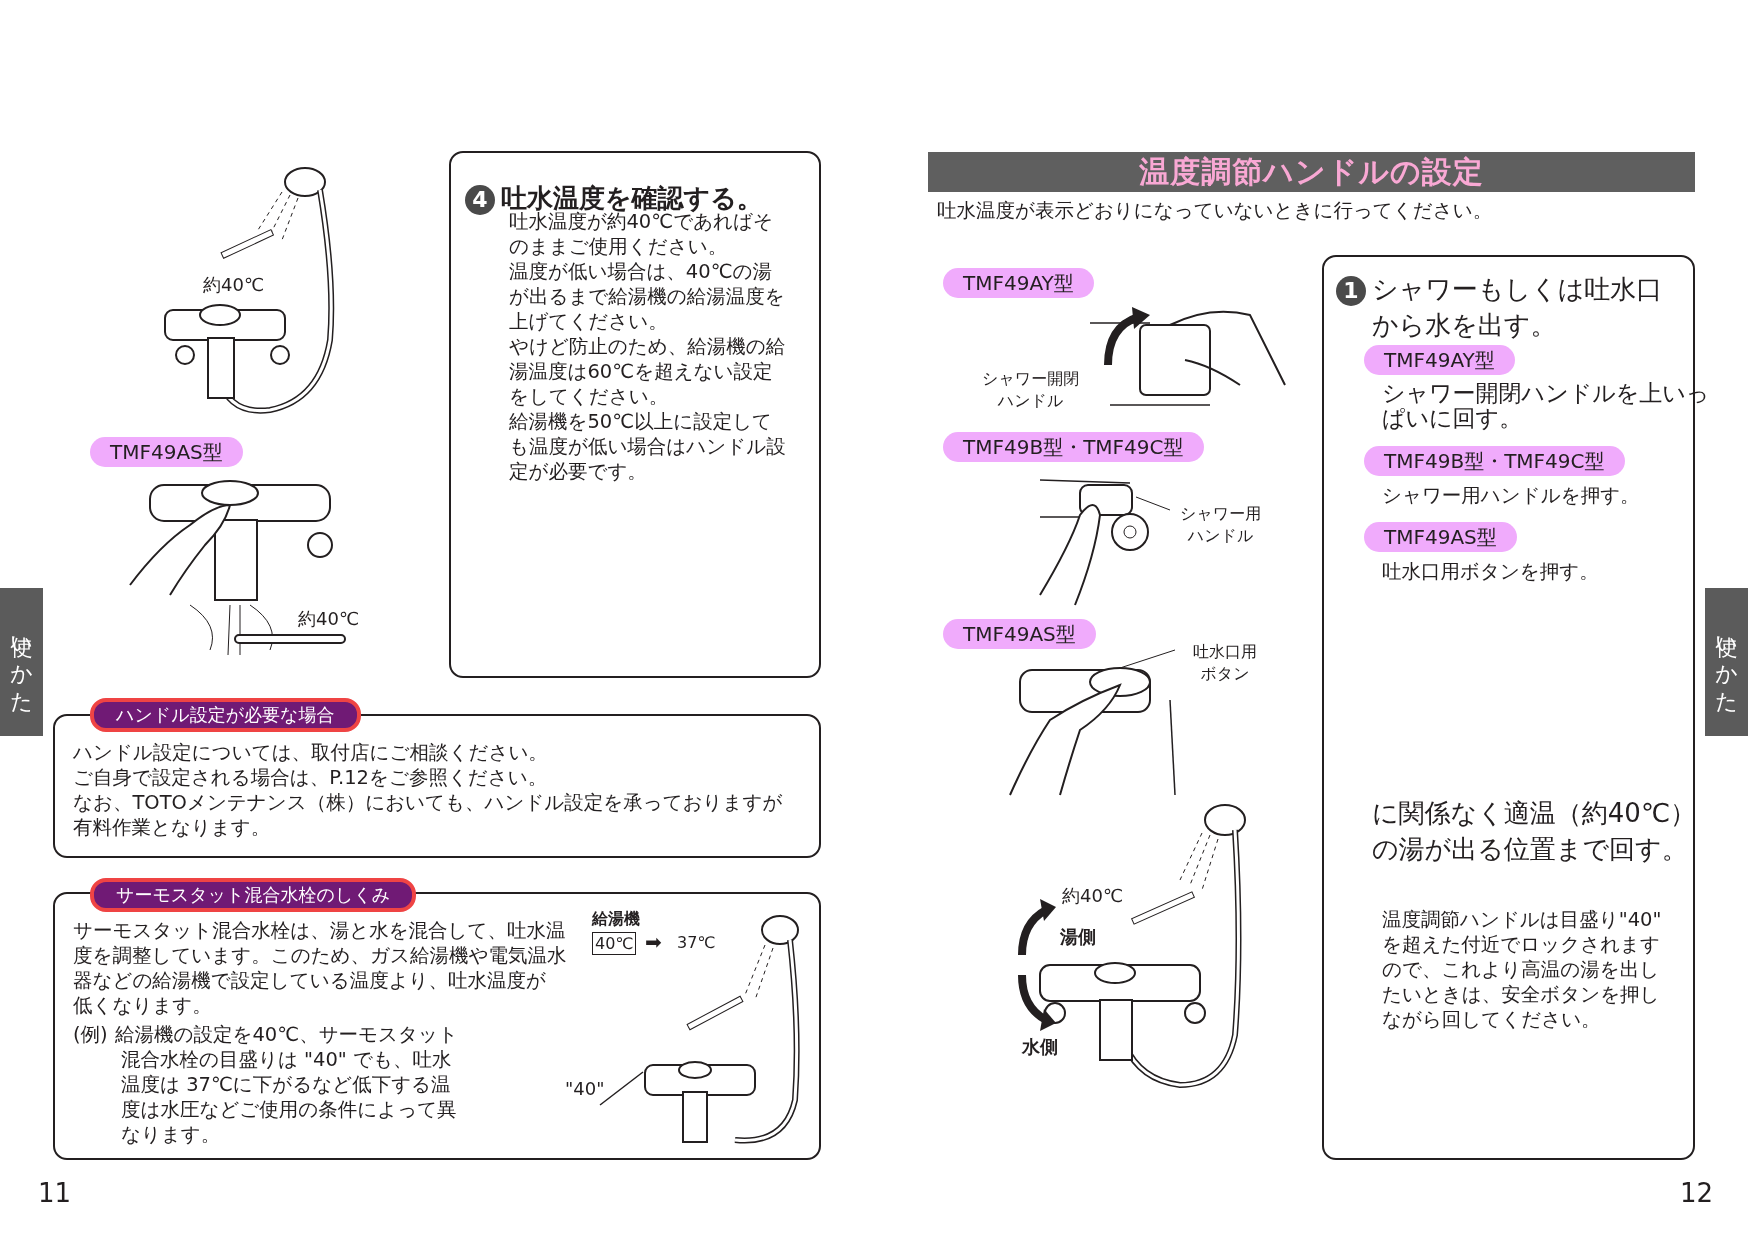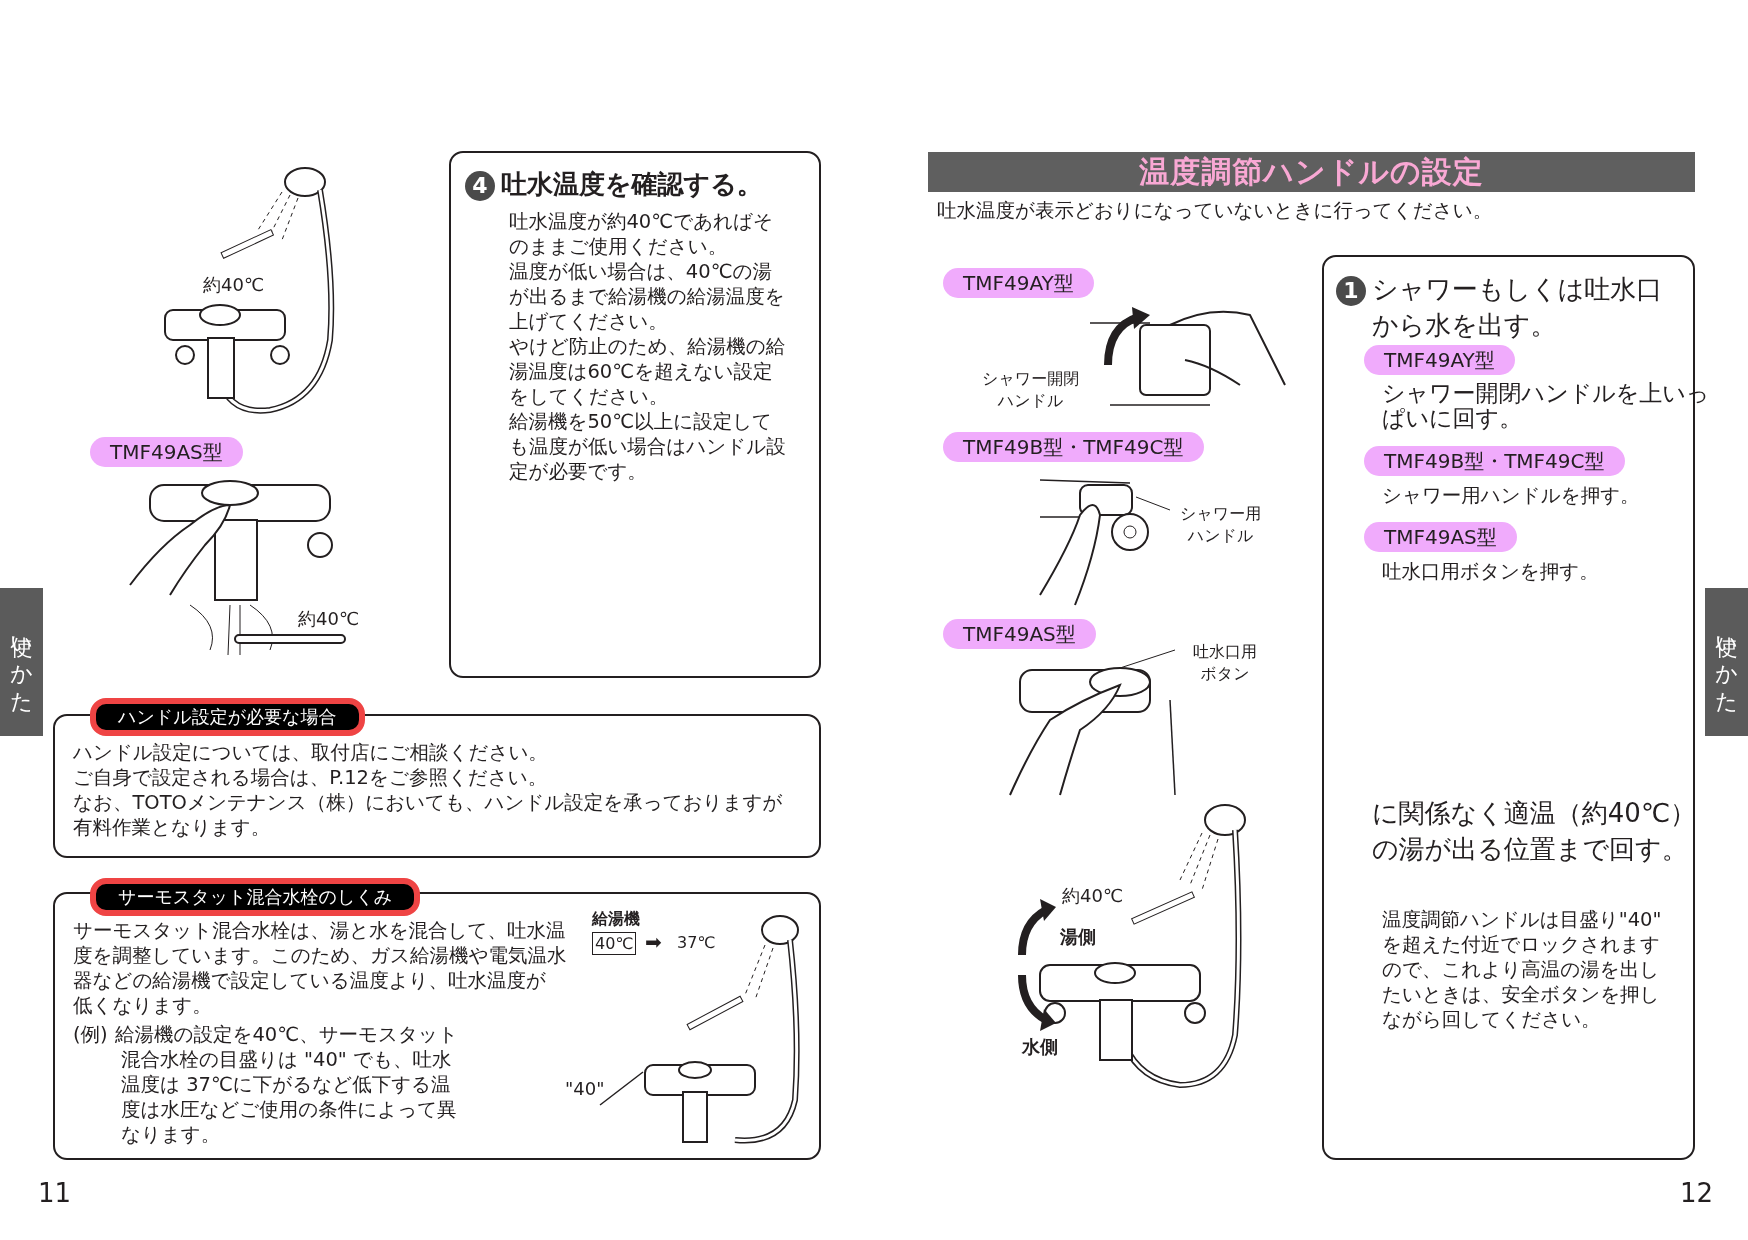--- a/index.html
+++ b/index.html
@@ -1,20 +1,20 @@
 <!DOCTYPE html>
 <html><head>
 <meta charset="utf-8">
 <style>
   html,body{margin:0;padding:0;background:#fff;}
   body{width:1748px;height:1240px;position:relative;overflow:hidden;font-family:"DejaVu Sans","Liberation Sans",sans-serif;color:#231f20;}
   .abs{position:absolute;}
   .box{position:absolute;border:2px solid #231f20;border-radius:14px;background:#fff;box-sizing:border-box;}
   .pill-gray{position:absolute;background:#f0abfc;border-radius:16px;font-size:20px;line-height:30px;padding:0 20px;white-space:nowrap;color:#231f20;}
-  .pill-dark{position:absolute;background:#000000;color:#fff;border:6px solid #ef4444;border-radius:16px;font-size:18px;line-height:26px;padding:0 22px;white-space:nowrap;}
+  .pill-dark{position:absolute;background:#701a75;color:#fff;border:4px solid #ef4444;border-radius:16px;font-size:18px;line-height:26px;padding:0 22px;white-space:nowrap;}
   .txt{position:absolute;font-size:19px;line-height:25px;white-space:nowrap;}
   .num-circle{display:inline-block;width:30px;height:30px;border-radius:50%;background:#4a4a4a;color:#fff;font-weight:bold;font-size:22px;line-height:30px;text-align:center;vertical-align:middle;margin-right:6px;}
   .step-title{position:absolute;font-size:26px;line-height:34px;white-space:nowrap;font-weight:bold;}
   .side-tab{position:absolute;width:43px;height:148px;background:#5b5b5b;color:#fff;font-size:22px;line-height:28px;text-align:center;writing-mode:vertical-rl;letter-spacing:2px;display:flex;align-items:center;justify-content:center;}
   .header-bar{position:absolute;left:928px;top:152px;width:767px;height:40px;background:#5f5f5f;color:#f9a8d4;font-weight:bold;font-size:30px;line-height:40px;text-align:center;letter-spacing:1px;}
   .page-num{position:absolute;font-size:26px;line-height:30px;}
   .small-label{position:absolute;font-size:16px;line-height:21px;white-space:nowrap;text-align:center;}
   svg{position:absolute;overflow:visible;}
 </style>
 </head>
@@ -47,21 +47,21 @@
     <circle cx="190" cy="70" r="12" fill="#fff" stroke="#231f20" stroke-width="2"></circle>
     <path d="M0 110 Q30 70 60 50 Q85 30 100 30 Q95 50 75 70 Q55 95 40 120" fill="#fff" stroke="#231f20" stroke-width="2"></path>
     <path d="M60 130 Q90 150 80 175 M120 130 Q150 150 140 175" fill="none" stroke="#231f20"></path>
     <line x1="110" y1="130" x2="110" y2="180" stroke="#231f20"></line>
     <line x1="100" y1="130" x2="98" y2="180" stroke="#231f20"></line>
     <rect x="105" y="160" width="110" height="8" rx="4" fill="#fff" stroke="#231f20" stroke-width="2"></rect>
   </svg>
   <div class="small-label" style="left:298px;top:608px;font-size:18px">約40℃</div>
 
   <div class="box" style="left:449px;top:151px;width:372px;height:527px">
-    <div class="step-title" style="left:14px;top:14px">
+    <div class="step-title" style="left:14px;top:28px">
       <span class="num-circle">4</span><span>吐水温度を確認する。</span>
     </div>
     <div class="txt" style="left:58px;top:56px;line-height:25px;font-size:19.5px">
       <div>吐水温度が約40℃であればそ</div>
       <div>のままご使用ください。</div>
       <div>温度が低い場合は、40℃の湯</div>
       <div>が出るまで給湯機の給湯温度を</div>
       <div>上げてください。</div>
       <div>やけど防止のため、給湯機の給</div>
       <div>湯温度は60℃を超えない設定</div>

